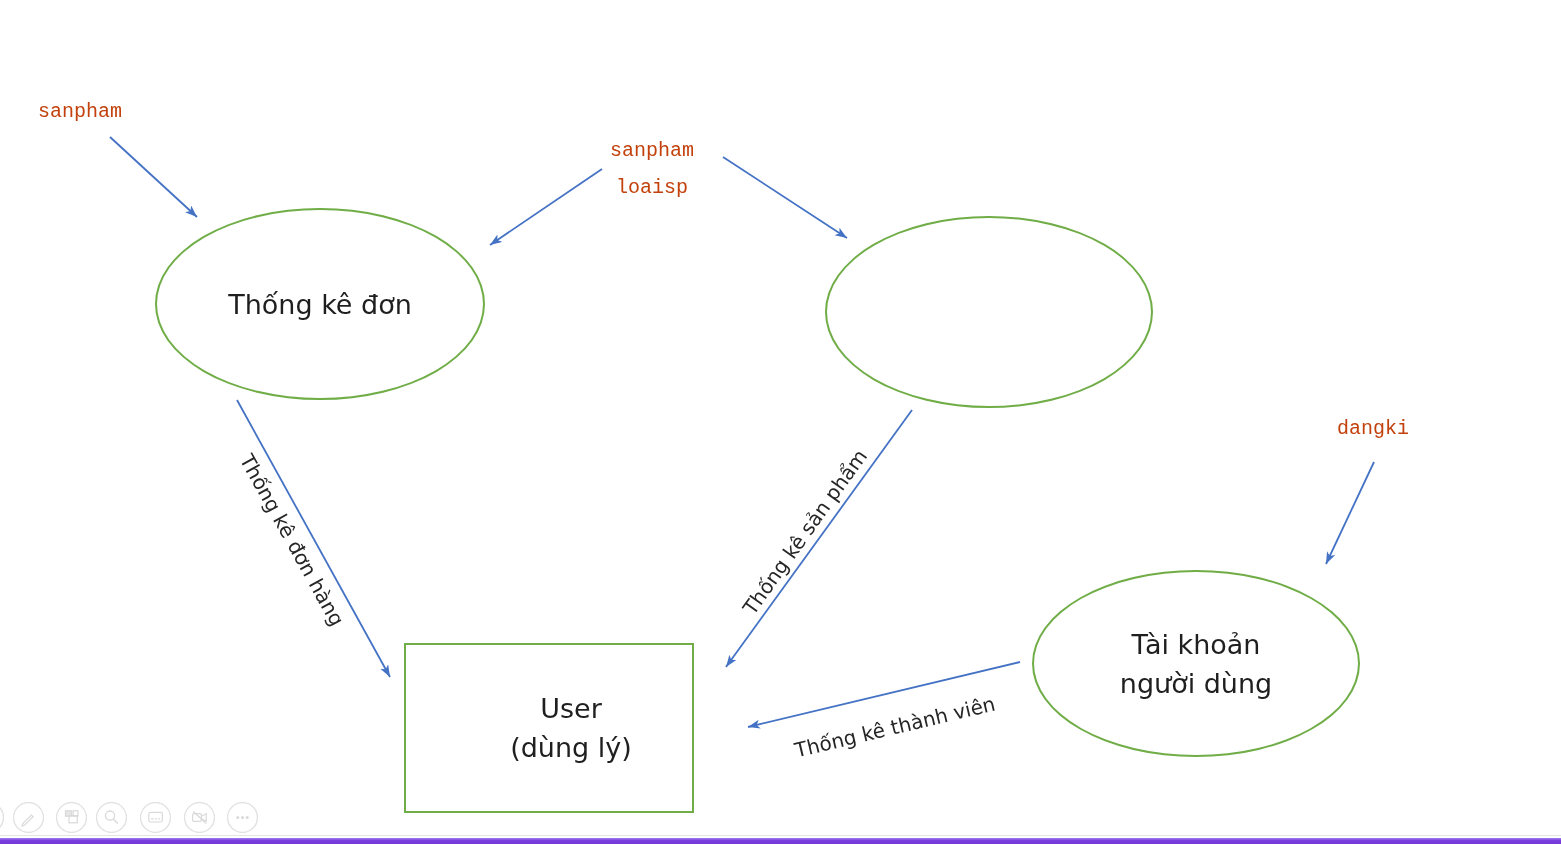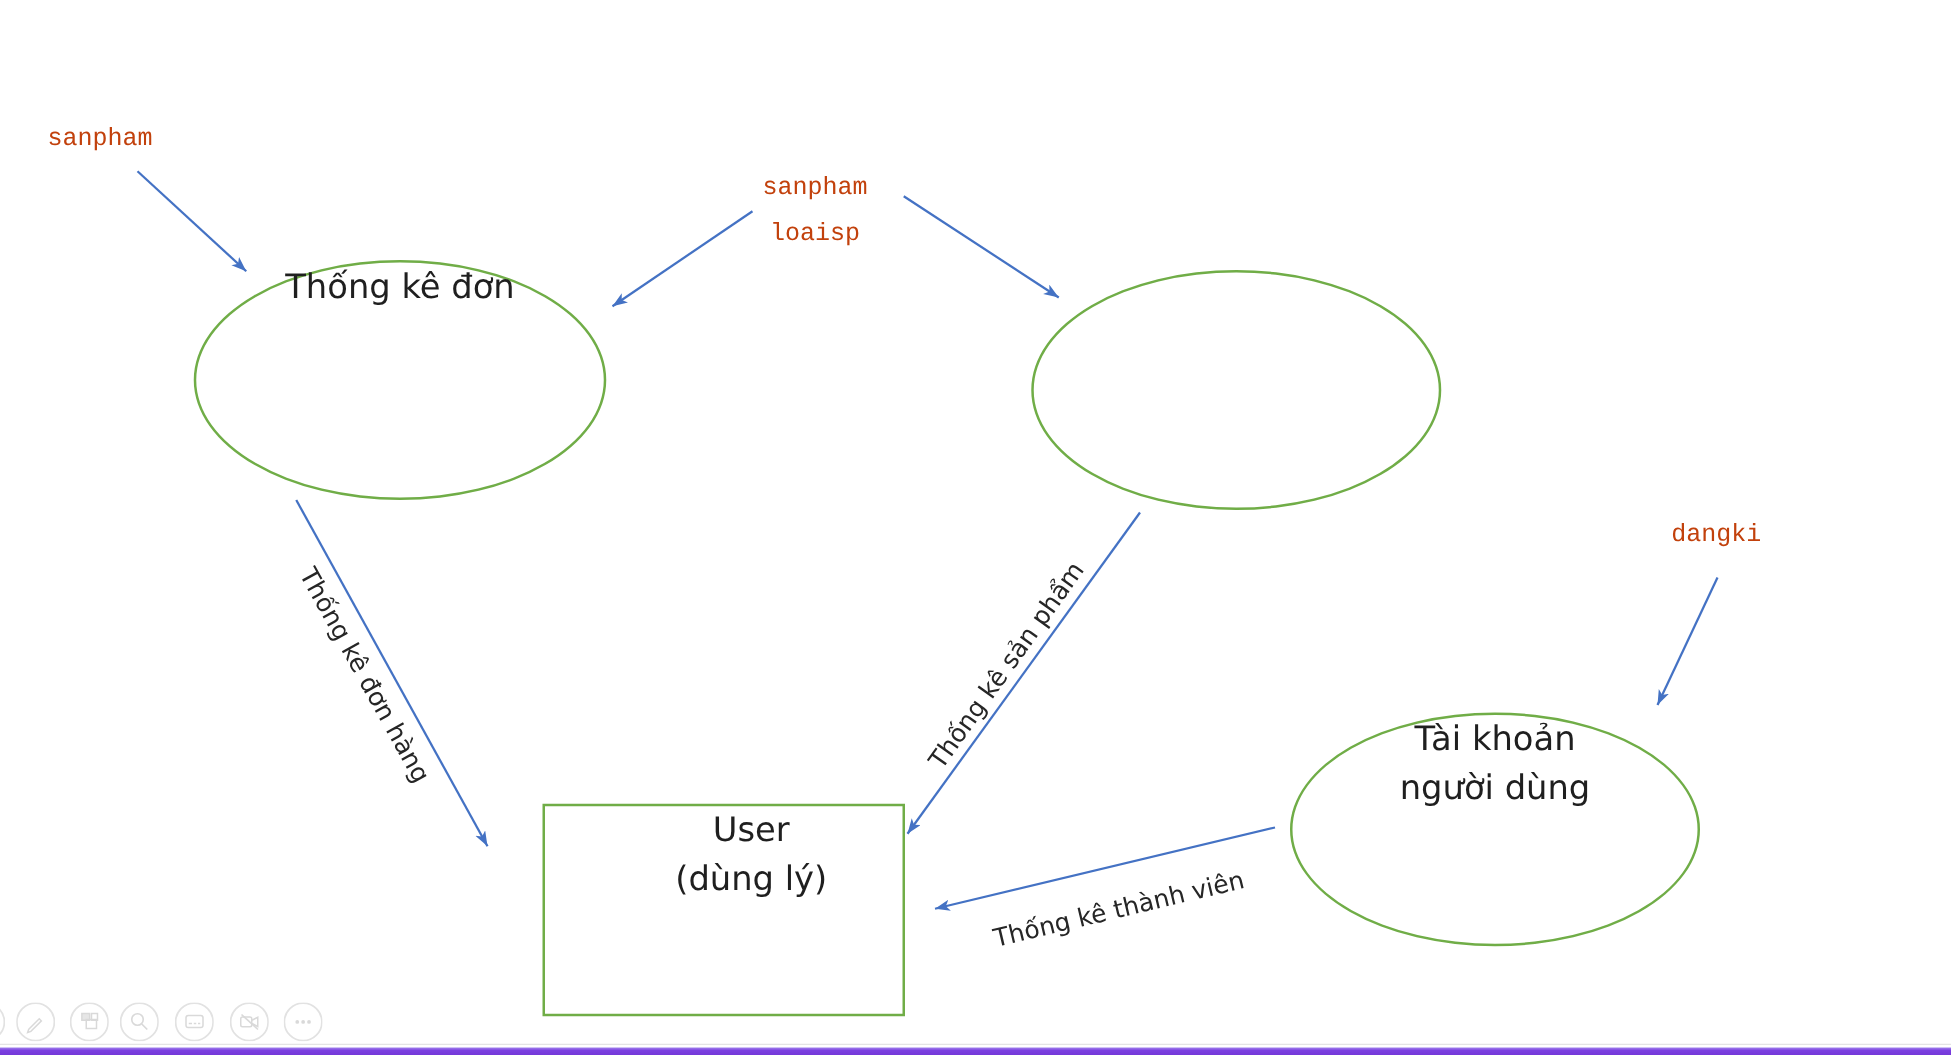--- a/index.html
+++ b/index.html
@@ -4,21 +4,21 @@
 <style>
   html,body{margin:0;padding:0;}
   body{
     width:1561px;height:844px;position:relative;overflow:hidden;
     background:#ffffff;
     font-family:"DejaVu Sans","Liberation Sans",sans-serif;
     color:#1f1f1f;
   }
   .layer{position:absolute;left:0;top:0;width:1561px;height:844px;}
   svg.arrows{pointer-events:none;}
-  .node{position:absolute;display:flex;align-items:flex-start;justify-content:center;
+  .node{position:absolute;display:flex;align-items:center;justify-content:center;
         text-align:center;box-sizing:border-box;border:2.25px solid #70AD47;background:transparent;}
   .ellipse{border-radius:50%;}
   .node-text{font-size:27px;line-height:39px;color:#1f1f1f;}
   .node-text span{display:block;}
   .ext-label{position:absolute;font-size:20px;line-height:37px;white-space:nowrap;color:#c2410c;font-family:Liberation Mono, monospace;}
   .ext-label.centered{transform:translateX(-50%);text-align:center;}
   .ext-label span{display:block;}
   .flow-label{position:absolute;font-size:20px;white-space:nowrap;color:#262626;
               transform-origin:center center;}
   .toolbar-icon{position:absolute;width:31px;height:31px;}
@@ -57,21 +57,21 @@
   </div>
 </div>
 
 <div class="node ellipse" style="left:1032px;top:570px;width:328px;height:187px;">
   <div class="node-text">
     <span>Tài khoản</span>
     <span>người dùng</span>
   </div>
 </div>
 
-<div class="node" style="left:434px;top:643px;width:290px;height:170px;padding-left:44px;">
+<div class="node" style="left:404px;top:643px;width:290px;height:170px;padding-left:44px;">
   <div class="node-text">
     <span>User</span>
     <span>(dùng lý)</span>
   </div>
 </div>
 
 <div class="ext-label" style="left:38px;top:93px;">sanpham</div>
 
 <div class="ext-label centered" style="left:652px;top:132px;">
   <span>sanpham</span>

